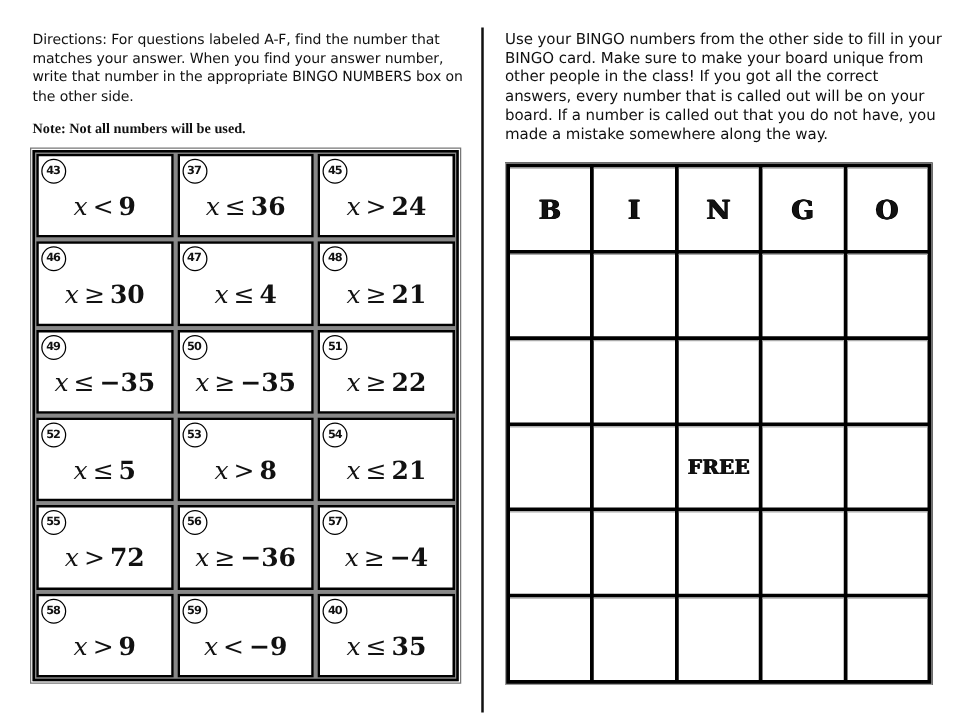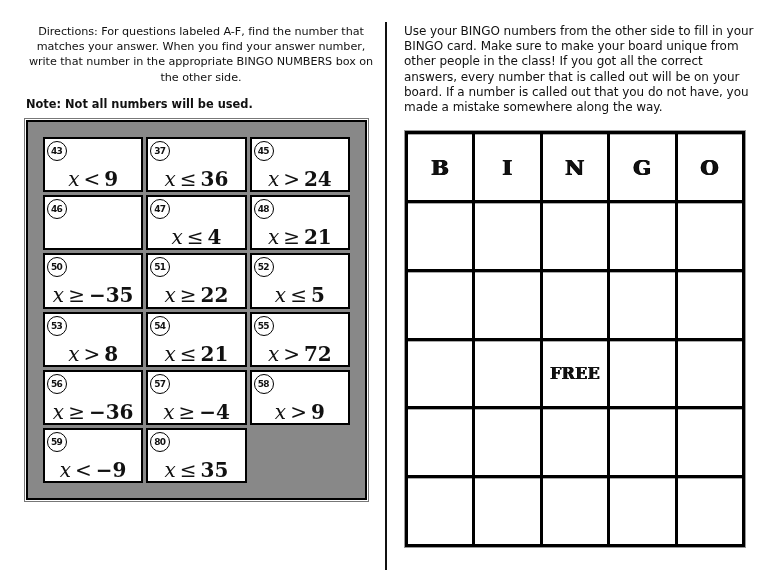--- a/index.html
+++ b/index.html
@@ -16,28 +16,28 @@
       color: #111;
     }
     .directions {
       position: absolute;
       left: 26px;
       top: 24px;
       width: 350px;
       font-size: 11.2px;
       line-height: 15.2px;
       letter-spacing: -0.05px;
-      text-align: center;
     }
     .note {
       position: absolute;
       left: 26px;
       top: 97px;
       font-size: 11.4px;
       font-weight: bold;
+      font-family: Liberation Serif, serif;
     }
     .instructions {
       position: absolute;
       left: 404px;
       top: 24px;
       width: 352px;
       font-size: 12px;
       line-height: 15.2px;
       letter-spacing: -0.05px;
     }
@@ -49,30 +49,30 @@
       height: 548px;
       background: #111;
     }
 
     
     .problem-grid {
       position: absolute;
       left: 26px;
       top: 120px;
       width: 341px;
-      height: 380px;
+      height: 425px;
       box-sizing: border-box;
       border: 2px solid #000;
       outline: 1px solid #777;
       outline-offset: 1px;
       display: grid;
       grid-template-columns: repeat(3, 1fr);
       grid-template-rows: repeat(6, 1fr);
       gap: 3px;
-      padding: 15px;
+      padding: 1px;
       background: #888;
     }
     .problem-cell {
       position: relative;
       background: #fff;
       border: 2px solid #000;
       box-sizing: border-box;
     }
     .problem-num {
       position: absolute;
@@ -170,30 +170,35 @@
     <div class="problem-cell">
       <div class="problem-num">37</div>
       <div class="problem-expr"><span class="var">x</span><span class="op">≤</span><span class="val">36</span></div>
     </div>
     <div class="problem-cell">
       <div class="problem-num">45</div>
       <div class="problem-expr"><span class="var">x</span><span class="op">&gt;</span><span class="val">24</span></div>
     </div>
     <div class="problem-cell">
       <div class="problem-num">46</div>
+      <div class="problem-expr"><span class="var">x</span><span class="op">≥</span><span class="val">30</span></div>
     </div>
     <div class="problem-cell">
       <div class="problem-num">47</div>
       <div class="problem-expr"><span class="var">x</span><span class="op">≤</span><span class="val">4</span></div>
     </div>
     <div class="problem-cell">
       <div class="problem-num">48</div>
       <div class="problem-expr"><span class="var">x</span><span class="op">≥</span><span class="val">21</span></div>
     </div>
     <div class="problem-cell">
+      <div class="problem-num">49</div>
+      <div class="problem-expr"><span class="var">x</span><span class="op">≤</span><span class="val">−35</span></div>
+    </div>
+    <div class="problem-cell">
       <div class="problem-num">50</div>
       <div class="problem-expr"><span class="var">x</span><span class="op">≥</span><span class="val">−35</span></div>
     </div>
     <div class="problem-cell">
       <div class="problem-num">51</div>
       <div class="problem-expr"><span class="var">x</span><span class="op">≥</span><span class="val">22</span></div>
     </div>
     <div class="problem-cell">
       <div class="problem-num">52</div>
       <div class="problem-expr"><span class="var">x</span><span class="op">≤</span><span class="val">5</span></div>
@@ -220,21 +225,21 @@
     </div>
     <div class="problem-cell">
       <div class="problem-num">58</div>
       <div class="problem-expr"><span class="var">x</span><span class="op">&gt;</span><span class="val">9</span></div>
     </div>
     <div class="problem-cell">
       <div class="problem-num">59</div>
       <div class="problem-expr"><span class="var">x</span><span class="op">&lt;</span><span class="val">−9</span></div>
     </div>
     <div class="problem-cell">
-      <div class="problem-num">80</div>
+      <div class="problem-num">40</div>
       <div class="problem-expr"><span class="var">x</span><span class="op">≤</span><span class="val">35</span></div>
     </div>
   </div>
 
 <div class="bingo-card" id="bingo-card">
     <div class="bingo-cell bingo-header">B</div>
     <div class="bingo-cell bingo-header">I</div>
     <div class="bingo-cell bingo-header">N</div>
     <div class="bingo-cell bingo-header">G</div>
     <div class="bingo-cell bingo-header">O</div>

